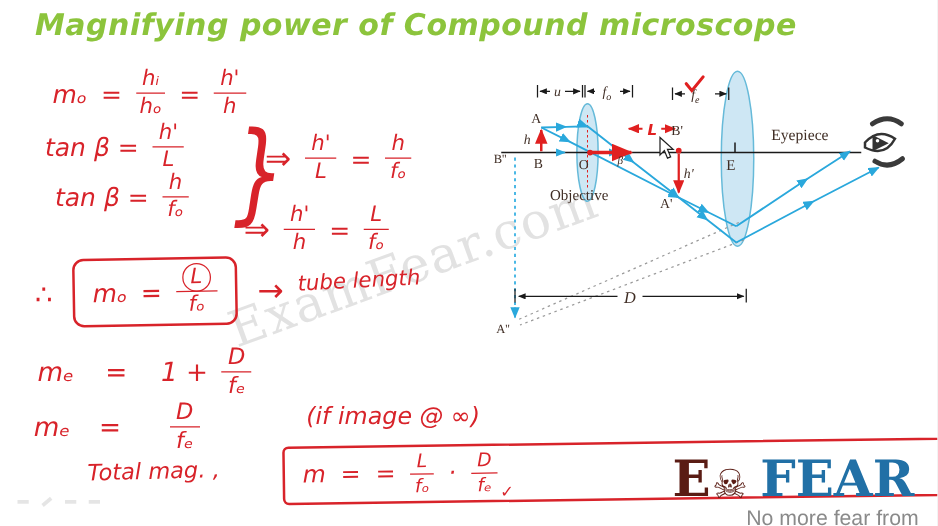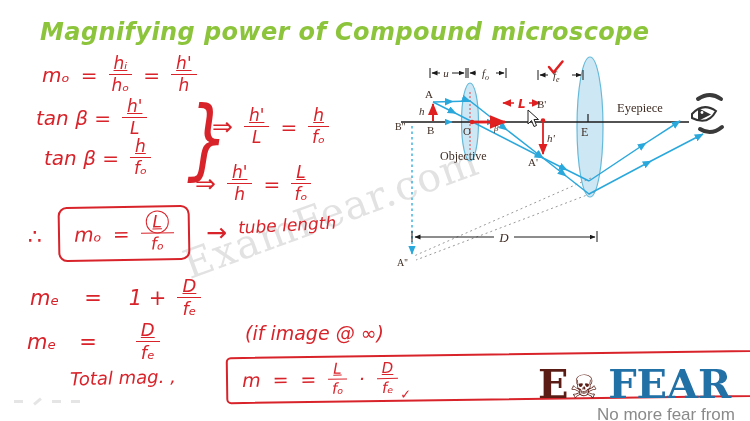--- a/index.html
+++ b/index.html
@@ -1,26 +1,26 @@
 <!DOCTYPE html>
 <html><head>
 <meta charset="utf-8">
 <style>
   html,body{margin:0;padding:0;background:#e9e9e9;}
   .stage{position:relative;width:750px;height:421px;background:#ffffff;overflow:hidden;
          font-family:"DejaVu Sans",sans-serif;}
-  .title{position:absolute;left:28px;top:6px;margin:12px;font-size:24px;font-weight:600;
+  .title{position:absolute;left:28px;top:6px;margin:0;font-size:24px;font-weight:600;
          font-style:italic;color:#8cc43c;letter-spacing:.4px;font-family:"DejaVu Sans",sans-serif;}
   .watermark{position:absolute;left:185px;top:243px;font-size:40px;letter-spacing:1px;
          color:rgba(110,110,110,.20);transform:rotate(-20deg);transform-origin:left center;
          font-family:"DejaVu Serif",serif;white-space:nowrap;pointer-events:none;}
   .ink{position:absolute;color:#d8232a;font-style:italic;font-size:20px;}
   .row{display:flex;align-items:center;gap:11px;white-space:nowrap;}
   .frac{display:inline-flex;flex-direction:column;align-items:center;font-size:17px;line-height:1.12;}
-  .frac .num{border-bottom:1.7px solid currentColor;padding:0 5px 1px;text-decoration:underline;}
+  .frac .num{border-bottom:1.7px solid currentColor;padding:0 5px 1px;}
   .frac .den{padding-top:1px;}
   .brace{font-size:88px;font-weight:300;line-height:1;transform:scaleX(.75);}
   .mo-box{border:2px solid #d8232a;border-radius:9px;padding:5px 14px;transform:rotate(-1deg);}
   .circ{border:1.7px solid currentColor;border-radius:50%;padding:0 6px 1px;}
   .note-arrow{font-style:normal;font-size:25px;}
   .tube-note{font-size:17px;transform:rotate(-3deg);}
   .cond{font-size:19px;}
   .total-label{font-size:18px;transform:rotate(-1.5deg);}
   .total-box{border:2.2px solid #d8232a;border-radius:5px;padding:3px 14px;transform:rotate(-.8deg);position:relative;}
   .total-box .row{gap:12px;font-size:19px;}

